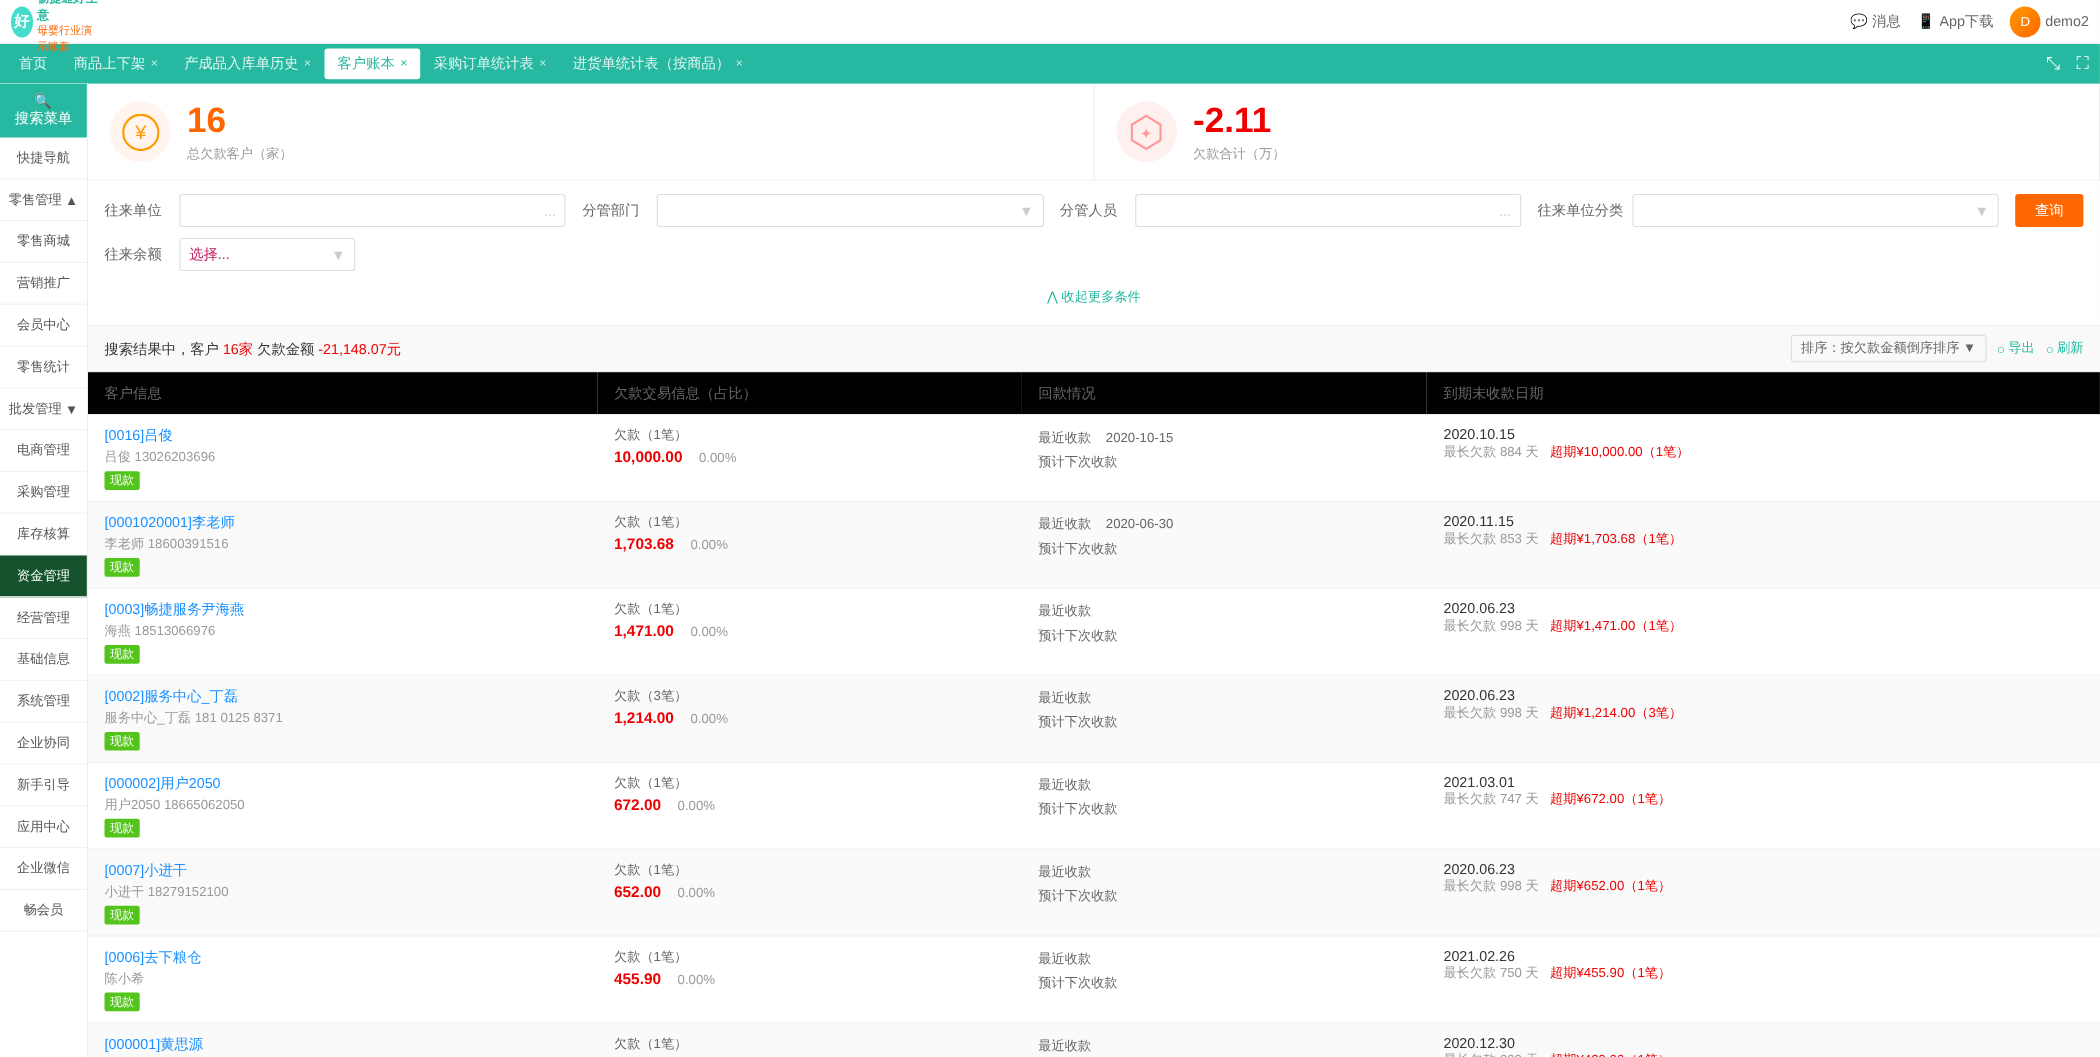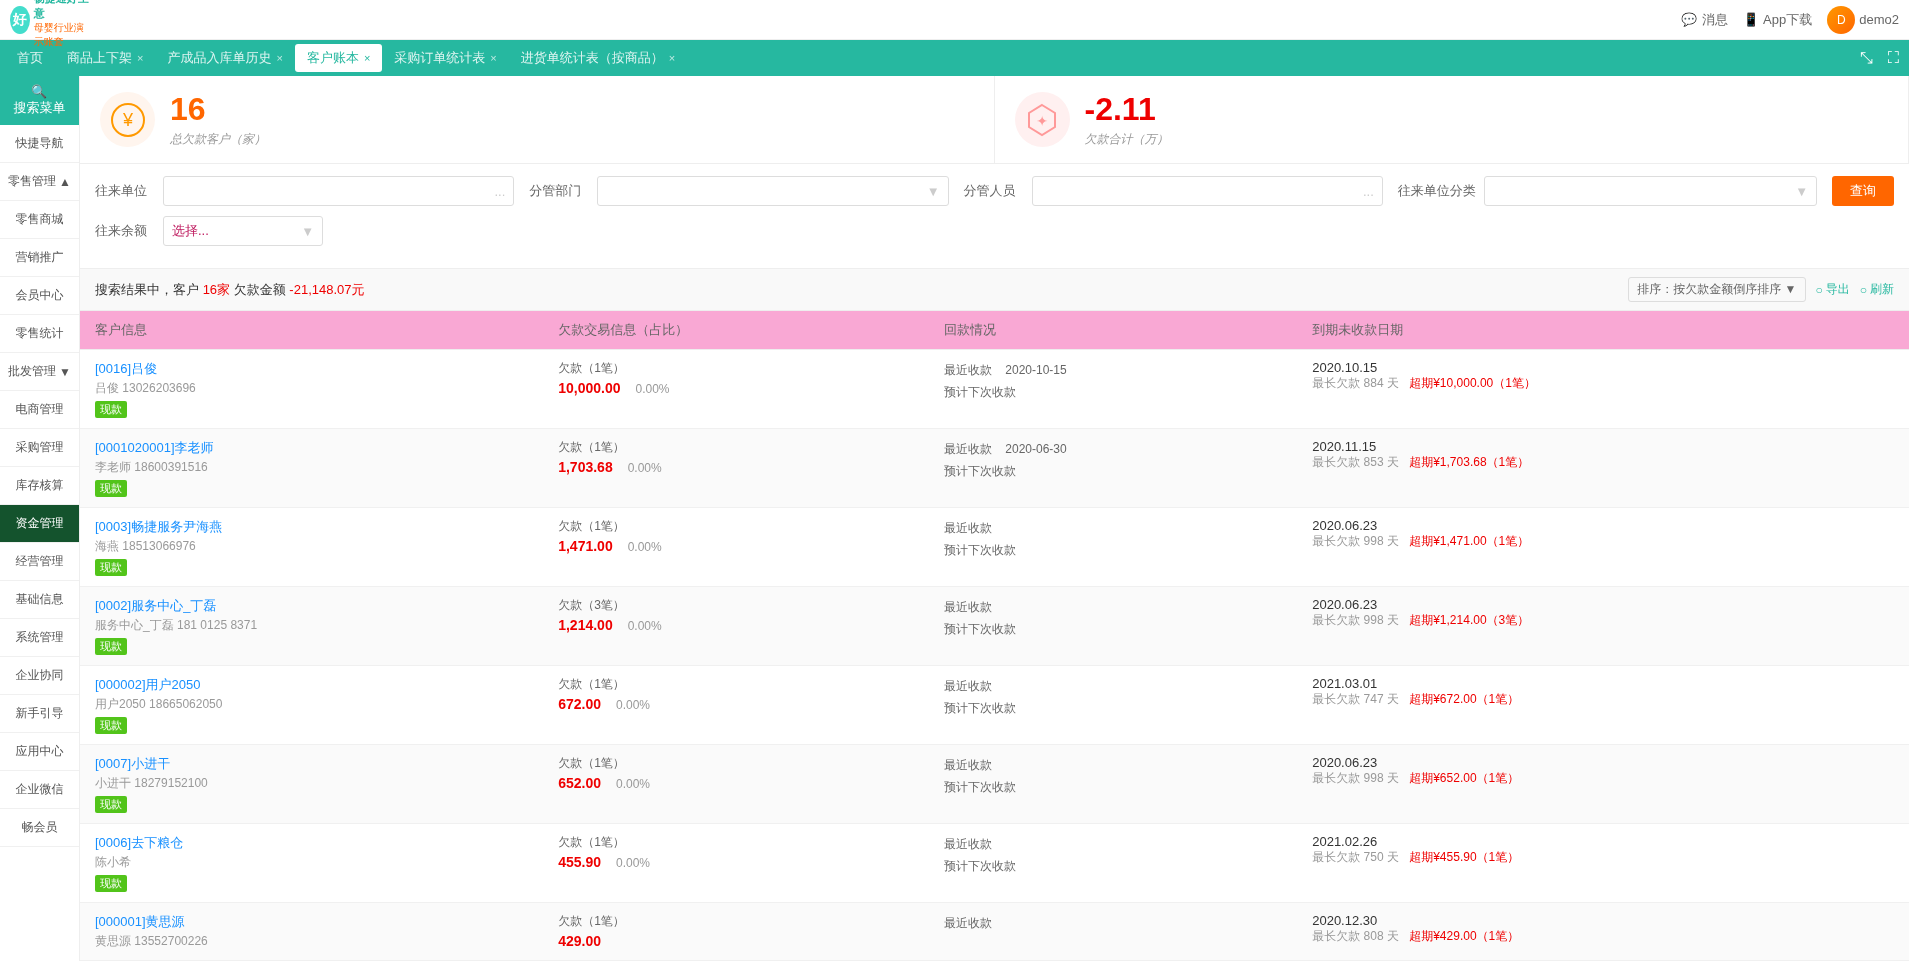--- a/index.html
+++ b/index.html
@@ -133,21 +133,21 @@
       border-radius: 50%;
       display: flex; align-items: center; justify-content: center;
       font-size: 28px;
     }
     .stat-icon.orange { background: #fff5ee; color: #f60; }
     .stat-icon.pink { background: #fff0f0; color: #f66; }
     .stat-icon.blue { background: #f0f6ff; color: #6699cc; }
     .stat-value { font-size: 32px; font-weight: bold; }
     .stat-value.red { color: #e00; }
     .stat-value.orange { color: #ff6600; }
-    .stat-label { color: #999; font-size: 12px; margin-top: 3px; font-style: italic; }
+    .stat-label { color: #999; font-size: 12px; margin-top: 3px; }
     .stat-card-right { margin-left: auto; display: flex; flex-direction: column; align-items: flex-end; gap: 5px; }
     .view-btn { font-size: 12px; color: #999; cursor: pointer; }
 
     
     .filter-area {
       background: #fff;
       padding: 12px 15px;
       border-bottom: 1px solid #eee;
     }
     .filter-row {
@@ -213,21 +213,21 @@
     .sort-select { font-size: 12px; color: #666; border: 1px solid #ddd; padding: 3px 8px; border-radius: 3px; cursor: pointer; }
     .action-btn { font-size: 12px; color: #26b8a0; cursor: pointer; display: flex; align-items: center; gap: 3px; }
 
     
     .data-table {
       background: #fff;
       width: 100%;
       border-collapse: collapse;
     }
     .data-table th {
-      background: #f9a8d4;
+      background: #000000;
       padding: 10px 15px;
       text-align: left;
       font-weight: normal;
       color: #666;
       font-size: 13px;
       border-bottom: 1px solid #eee;
     }
     .data-table td {
       padding: 10px 15px;
       border-bottom: 1px solid #f0f0f0;
@@ -400,20 +400,24 @@
       </div>
       <div class="filter-row">
         <div class="filter-item" style="max-width:350px;">
           <span class="filter-label">往来余额</span>
           <div class="filter-select" style="max-width:160px;">
             <span style="color:#be185d;">选择...</span>
             <span style="color:#ccc;">▼</span>
           </div>
         </div>
       </div>
+      <div class="collapse-row">
+        <span>⋀ </span>
+        <span>收起更多条件</span>
+      </div>
     </div>
 
     <div class="result-bar">
       <div class="result-info">
         <span>搜索结果中，客户</span>
         <span style="color:#e00;">16家</span>
         <span>欠款金额</span>
         <span style="color:#e00;">-21,148.07元</span>
       </div>
       <div class="result-actions">

